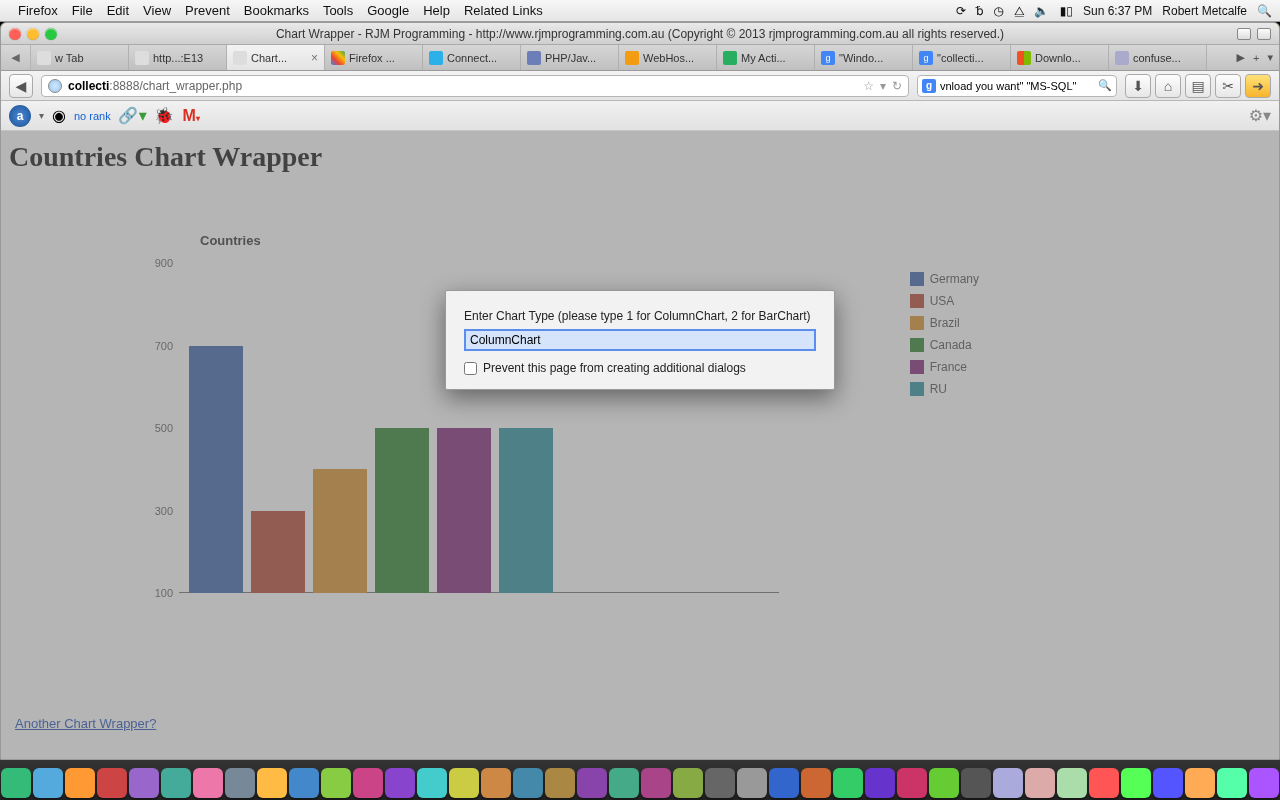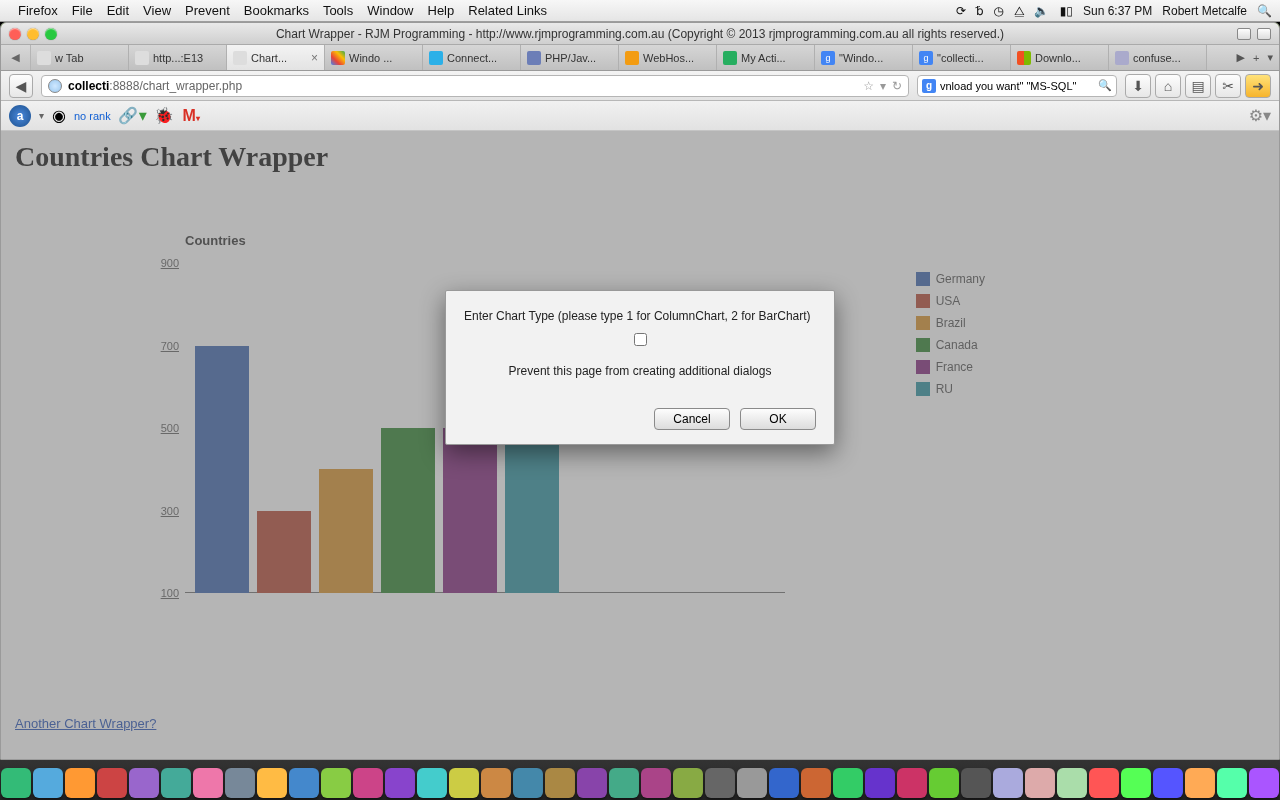--- a/index.html
+++ b/index.html
@@ -49,39 +49,39 @@
   
   .toolbar2 { height:30px; background:linear-gradient(#f1f1f1,#e2e2e2); display:flex; align-items:center; padding:0 8px; gap:8px; border-bottom:1px solid #c4c4c4;}
   .circlebtn{width:22px;height:22px;border-radius:50%;background:radial-gradient(#4a89dc,#1b4f8c);color:#fff;font-size:12px;font-weight:bold;display:flex;align-items:center;justify-content:center;}
   .searchbox2{flex:0 0 210px;height:22px;border:1px solid #b5b5b5;border-radius:3px;background:#fff;display:flex;align-items:center;padding:0 6px;}
   .searchbox2 input{border:0;outline:0;flex:1;font-size:11px;color:#888;}
   .norank{color:#1361d4;font-size:11px;}
 
   
   .page { position:relative; height:calc(100% - 22px - 26px - 30px - 30px); background:#fff; }
   .dim { position:absolute; inset:0; background:rgba(120,120,120,0.55); z-index:5;}
-  .content { position:absolute; inset:0; padding:10px 14px; }
+  .content { position:absolute; inset:0; padding:10px 8px; }
   h1.pagetitle { font-family:"Times New Roman",serif; font-size:28px; font-weight:bold; margin-bottom:20px;}
   .chartwrap { position:relative; width:860px; height:430px; margin-left:110px; }
-  .charttitle{position:absolute; top:40px; left:60px; font-size:13px; font-weight:bold; color:#222;}
+  .charttitle{position:absolute; top:40px; left:81px; font-size:13px; font-weight:bold; color:#222;}
   .plot{position:absolute; left:60px; right:200px; top:70px; bottom:30px;}
   .yaxis{position:absolute; left:20px; top:70px; bottom:30px; width:40px;}
-  .ylab{position:absolute; right:6px; font-size:11px; color:#555; transform:translateY(50%);text-decoration:underline;}
+  .ylab{position:absolute; right:6px; font-size:11px; color:#555; transform:translateY(50%);}
   .baseline{position:absolute; left:0; right:0; bottom:0; height:1px; background:#666;}
   .bar{position:absolute; bottom:0; width:54px;}
   .legend{position:absolute; right:0; top:75px; font-size:12px; color:#444;}
   .legend .row{display:flex;align-items:center;gap:6px;height:22px;}
   .legend .sw{width:14px;height:14px;}
   a.bottomlink{position:absolute; left:14px; bottom:28px; color:#1646b3; font-size:13px; text-decoration:underline;}
 
   
   .modal { position:absolute; z-index:10; top:290px; left:50%; transform:translateX(-50%); width:390px; background:#f2f2f2; border:1px solid #999; border-radius:2px; box-shadow:0 8px 25px rgba(0,0,0,.45); padding:18px 18px 14px; font-size:12px; color:#222;}
   .modal .prompt{margin-bottom:6px;}
   .modal input[type=text]{width:100%; height:22px; border:2px solid #5b8def; border-radius:0; padding:0 4px; font-size:12px; outline:none; background:#d5e4fb;}
-  .modal .chkrow{display:flex;align-items:center;gap:18px;margin-top:10px;flex-direction:column;}
+  .modal .chkrow{display:flex;align-items:center;gap:6px;margin-top:10px;}
   .modal .chkrow input{width:13px;height:13px;}
   .modal .btnrow{display:flex;justify-content:flex-end;gap:10px;margin-top:30px;}
   .modal button{width:76px;height:22px;font-size:12px;border:1px solid #8a8a8a;border-radius:4px;background:linear-gradient(#fdfdfd,#dcdcdc);cursor:pointer;}
 
   
   .editorstrip{position:absolute; left:0; right:0; bottom:22px; height:18px; background:linear-gradient(#efefef,#d9d9d9); border-top:1px solid #aaa; font-size:10px; color:#555; display:flex; align-items:center; padding:0 250px; gap:14px;}
   .editorstrip .seg{padding:0 8px;border-left:1px solid #bbb;border-right:1px solid #bbb;}
 
   
   .dock{position:absolute;left:0;right:0;bottom:0;height:40px;display:flex;align-items:flex-end;justify-content:center;padding-bottom:2px;gap:2px;
@@ -93,21 +93,21 @@
 
 <div class="mac-menubar">
   <span class="apple"></span>
   <span class="m bold">Firefox</span>
   <span class="m">File</span>
   <span class="m">Edit</span>
   <span class="m">View</span>
   <span class="m">Prevent</span>
   <span class="m">Bookmarks</span>
   <span class="m">Tools</span>
-  <span class="m">Window</span>
+  <span class="m">Google</span>
   <span class="m">Help</span>
   <span class="m">Related Links</span>
   <span class="spacer"></span>
   <span class="status">⟳</span>
   <span class="status">␢</span>
   <span class="status">◷</span>
   <span class="status">⧋</span>
   <span class="status">🔈</span>
   <span class="status">▮▯</span>
   <span class="status">Sun 6:37 PM</span>
@@ -139,21 +139,21 @@
         <span class="favicon" style="background:#ddd"></span>
         <span>http...:E13</span>
       </div>
     <div class="tab active">
         <span class="favicon" style="background:#ddd"></span>
         <span>Chart...</span>
         <span class="x">×</span>
       </div>
     <div class="tab">
         <span class="favicon" style="background:linear-gradient(45deg,#4285F4,#EA4335,#FBBC05,#34A853)"></span>
-        <span>Windo ...</span>
+        <span>Firefox ...</span>
       </div>
     <div class="tab">
         <span class="favicon" style="background:#2bb0e8"></span>
         <span>Connect...</span>
       </div>
     <div class="tab">
         <span class="favicon" style="background:#6c7eb7"></span>
         <span>PHP/Jav...</span>
       </div>
     <div class="tab">
@@ -275,28 +275,25 @@
       </div>
       <a class="bottomlink" href="#">Another Chart Wrapper?</a>
     </div>
     <div class="dim"></div>
   </div>
 
 </div>
 
 <div class="modal">
   <div class="prompt">Enter Chart Type (please type 1 for ColumnChart, 2 for BarChart)</div>
+  <input type="text" value="ColumnChart" style="">
   <label class="chkrow">
     <input type="checkbox" style="">
     <span>Prevent this page from creating additional dialogs</span>
   </label>
-  <div class="btnrow">
-    <button>Cancel</button>
-    <button>OK</button>
-  </div>
 </div>
 
 <div class="dock" id="dock">
     <div class="dockicon" style="background: rgb(51, 187, 119);"></div>
     <div class="dockicon" style="background: rgb(85, 170, 221);"></div>
     <div class="dockicon" style="background: rgb(255, 153, 51);"></div>
     <div class="dockicon" style="background: rgb(204, 68, 68);"></div>
     <div class="dockicon" style="background: rgb(153, 102, 204);"></div>
     <div class="dockicon" style="background: rgb(68, 170, 153);"></div>
     <div class="dockicon" style="background: rgb(238, 119, 170);"></div>

